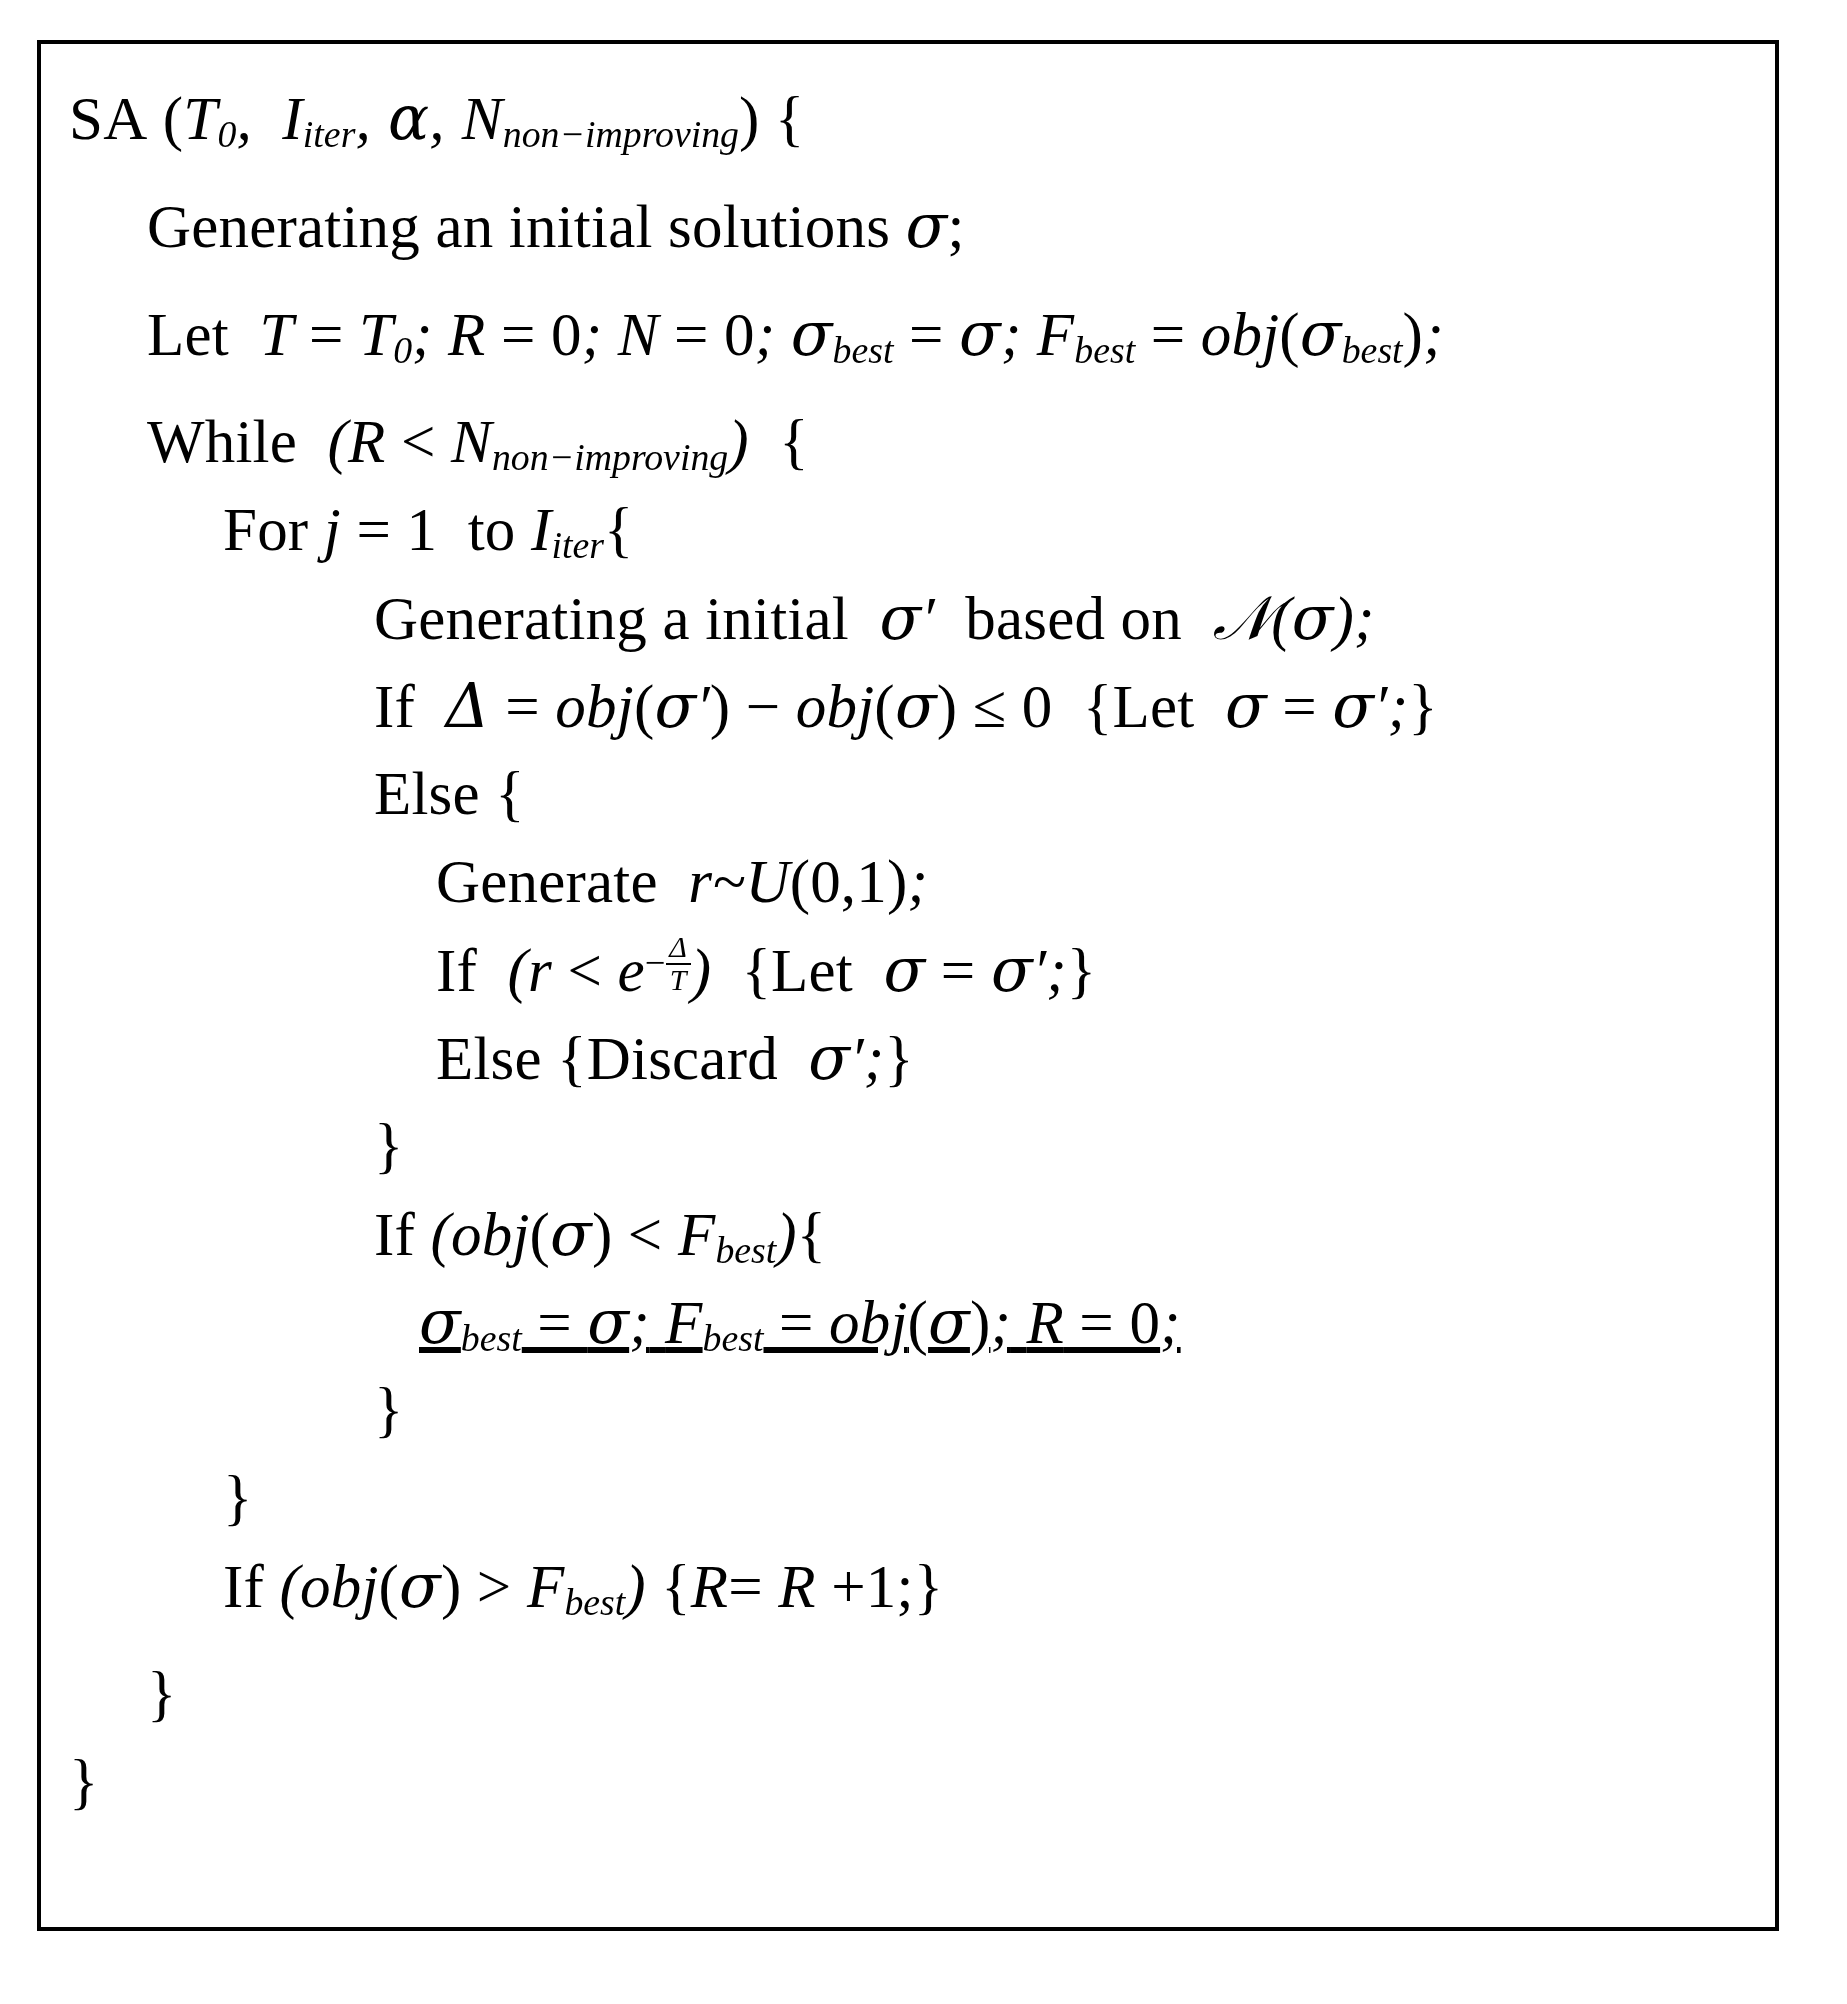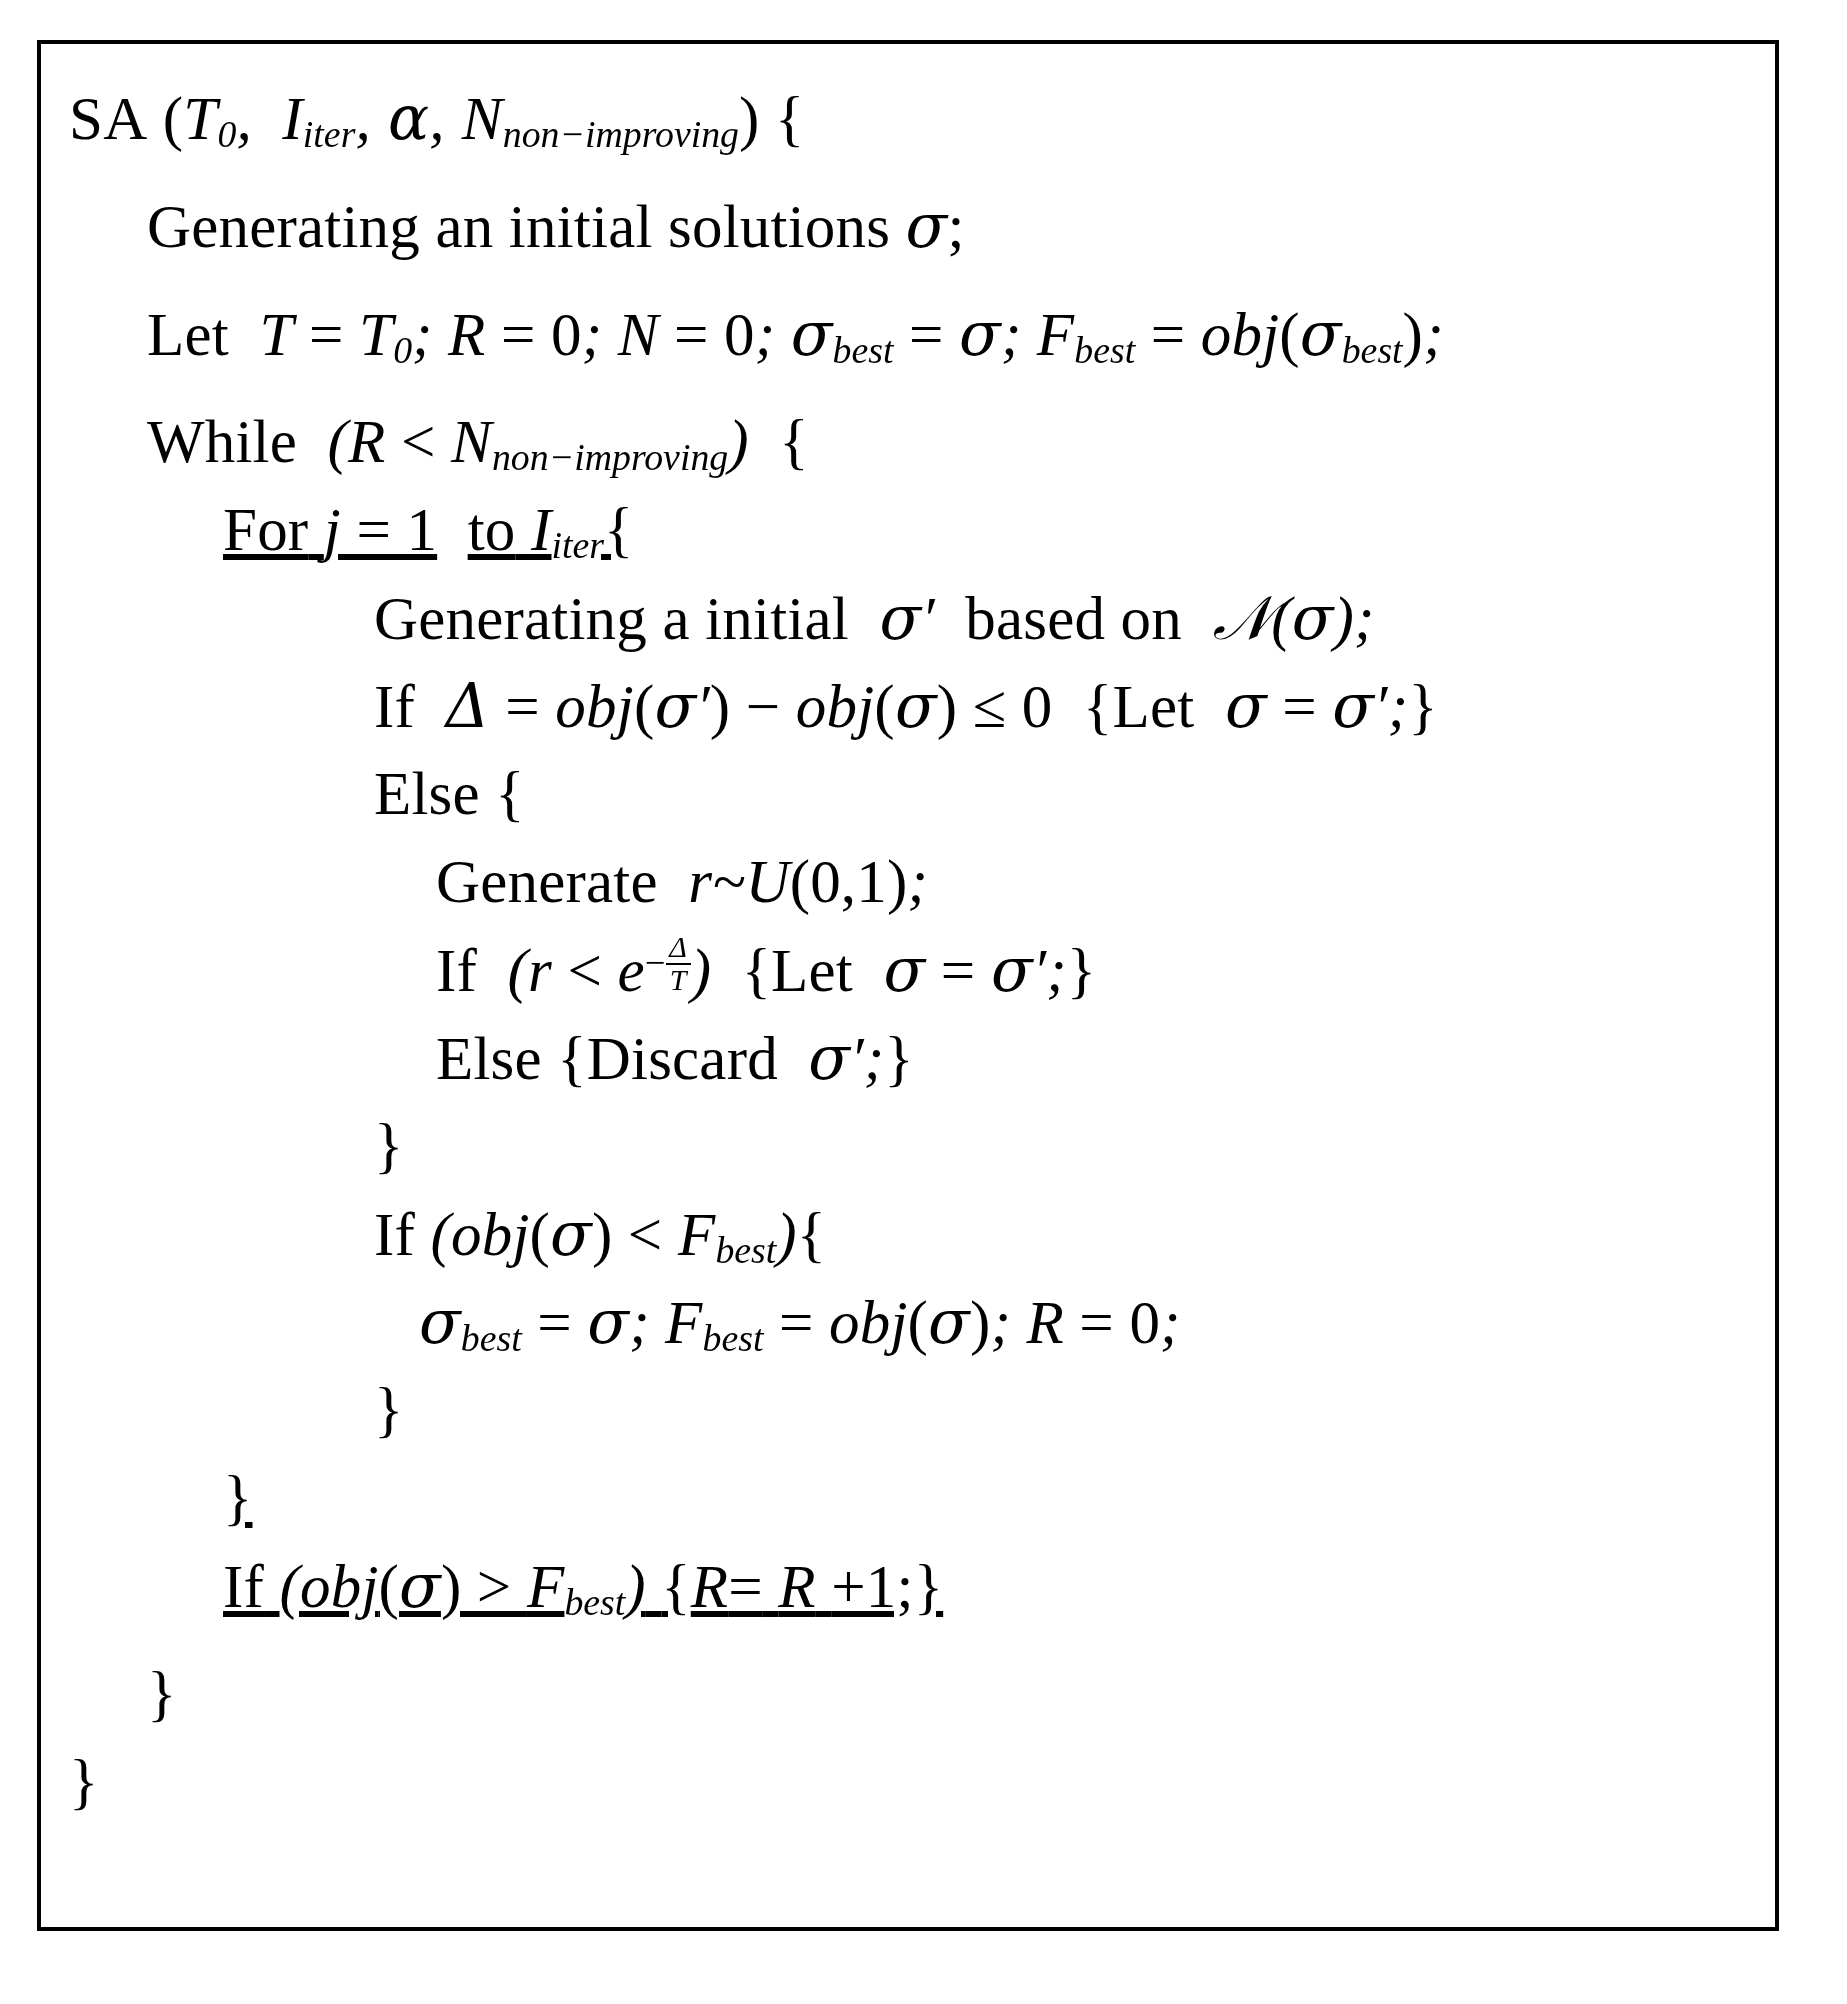--- a/index.html
+++ b/index.html
@@ -41,24 +41,24 @@
     white-space: nowrap;
     font-size: 61px;
     line-height: 88px;
     height: 88px;
     letter-spacing: 0.2px;
   }
 
   
   .ind0 { padding-left: 0px; }
   .ind1 { padding-left: 78px; margin-top: 20px; }
-  .ind2 { padding-left: 154px; text-decoration: underline; }
+  .ind2 { padding-left: 154px; }
   .ind3 { padding-left: 305px; }
   .ind4 { padding-left: 367px; }
-  .ind6 { padding-left: 350px; }
+  .ind6 { padding-left: 350px; text-decoration: underline; }
 
   
   .mi   { font-style: italic; }
   .up   { font-style: normal; }
   .gr   { font-style: italic; font-family: "DejaVu Serif", "Liberation Serif", serif; }
   .scr  { font-style: italic; font-family: "DejaVu Serif", serif; }
 
   sub {
     font-style: italic;
     font-size: 0.62em;

